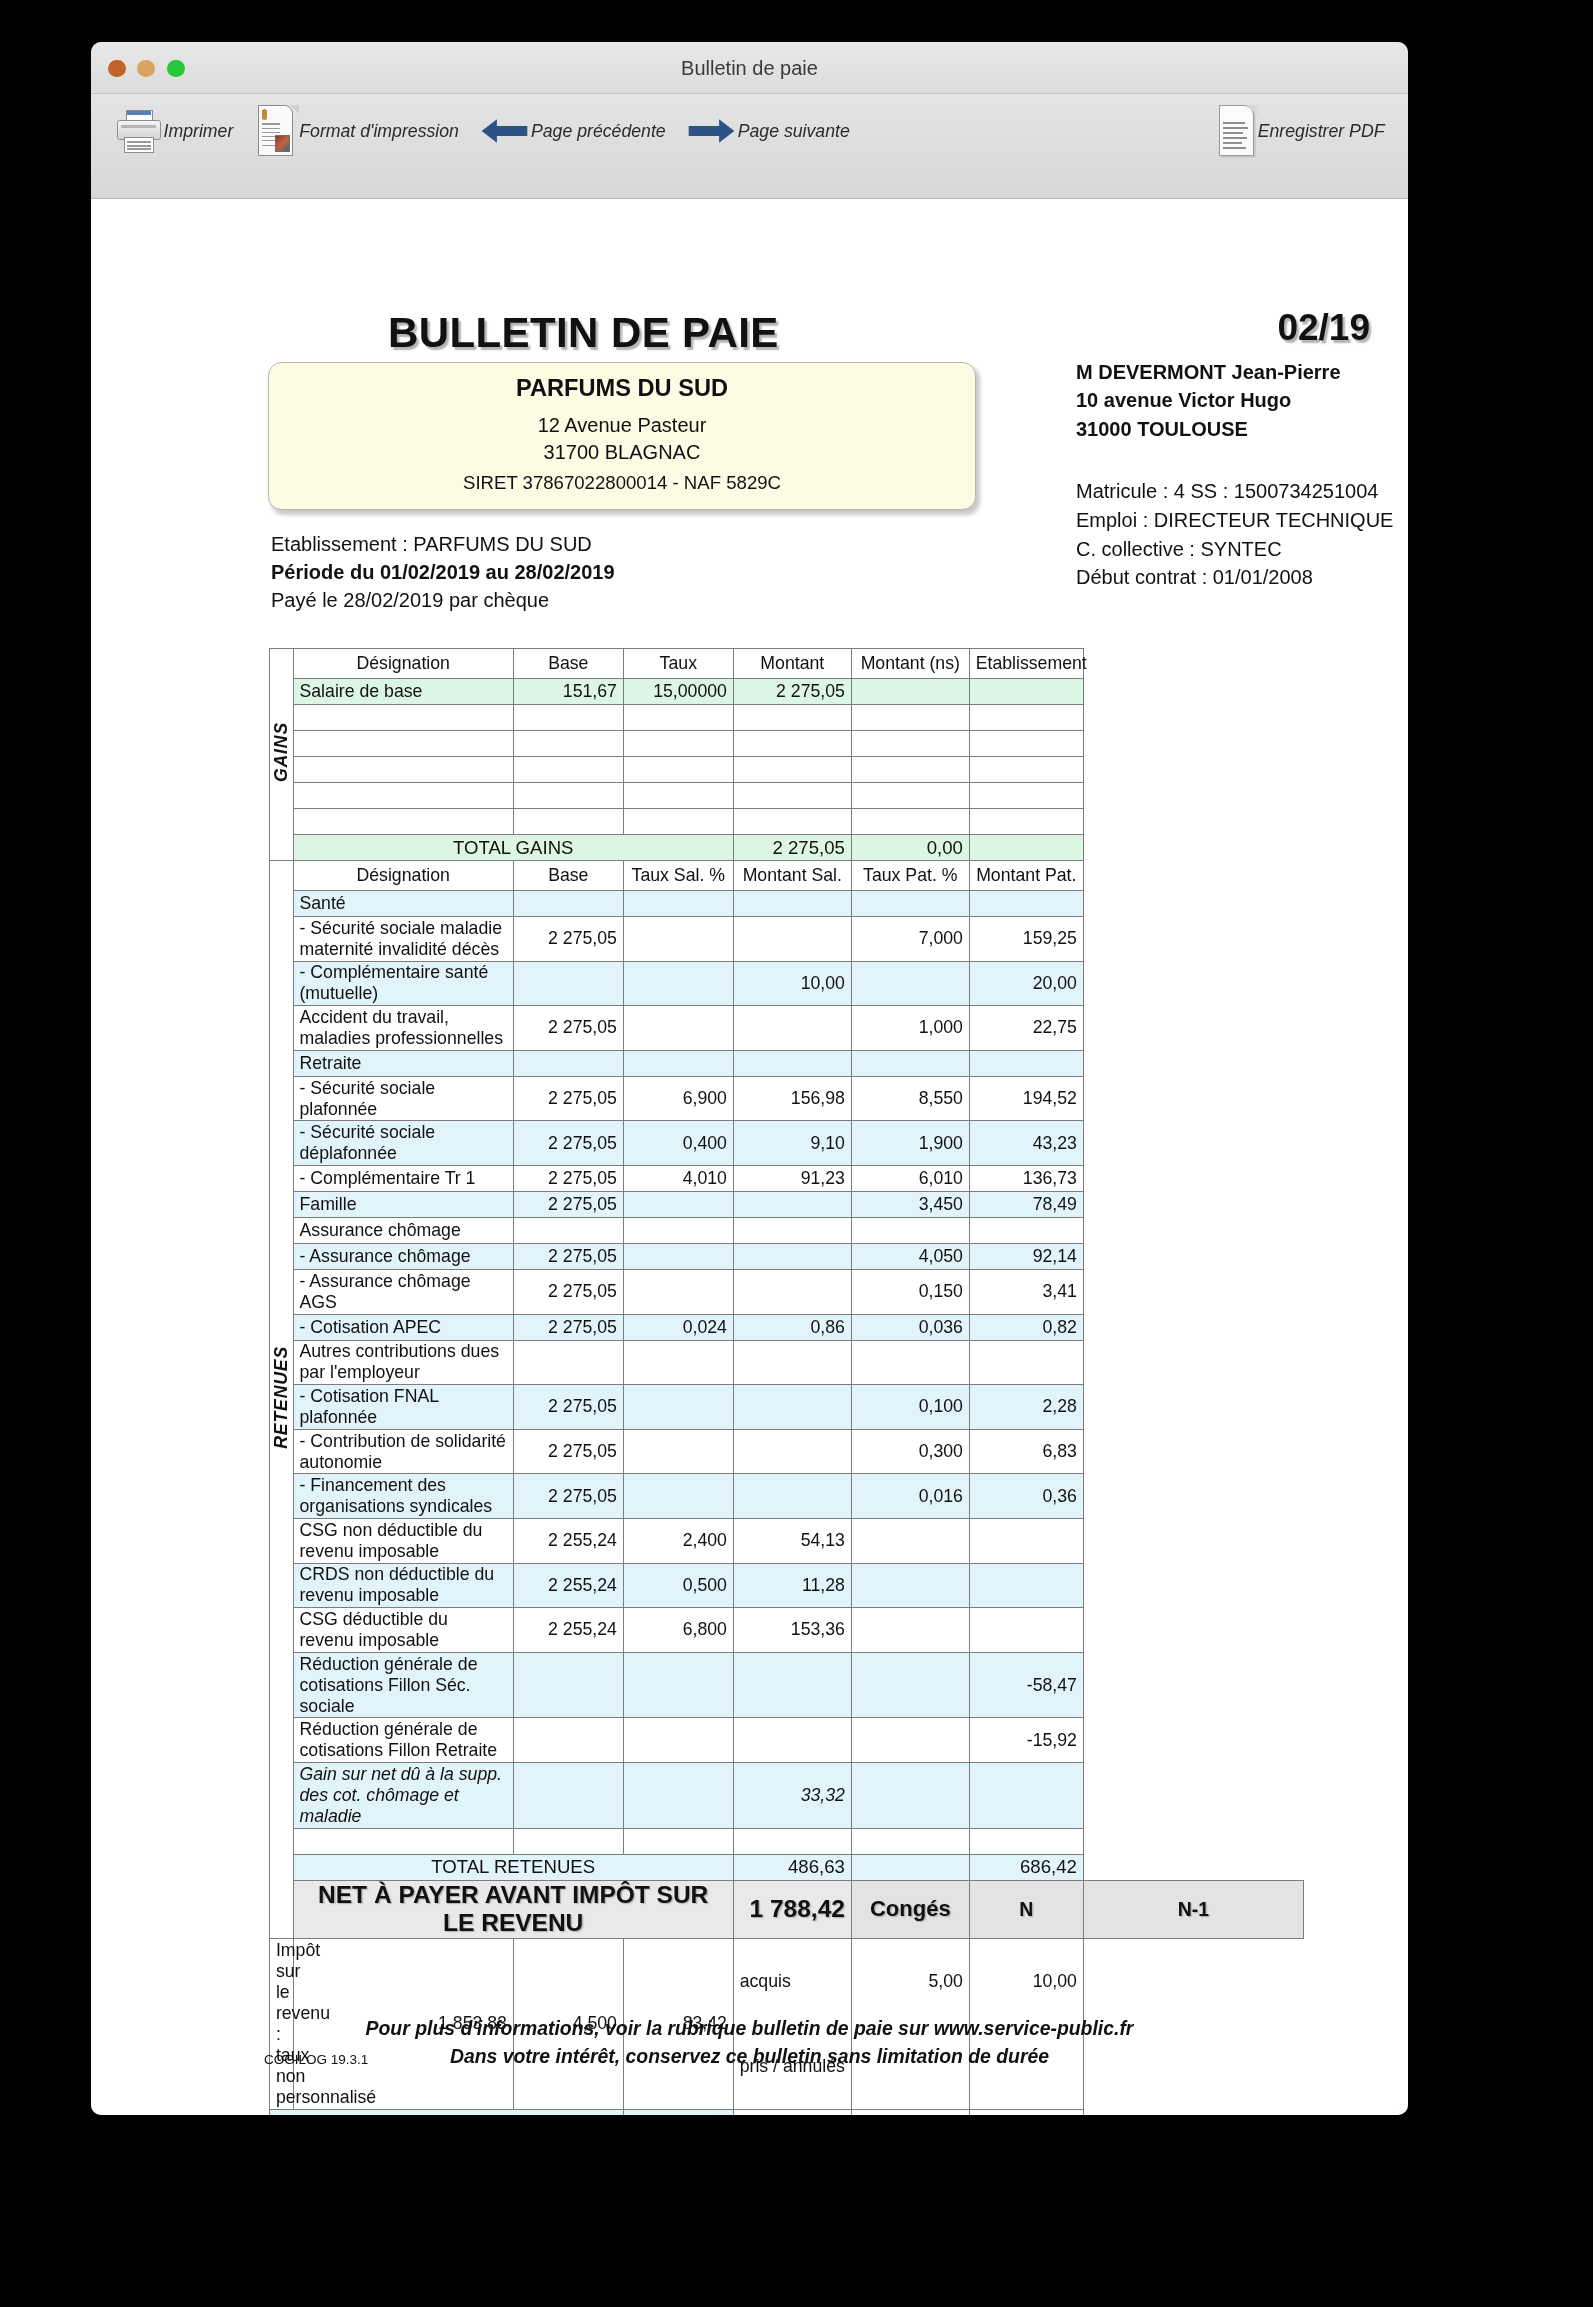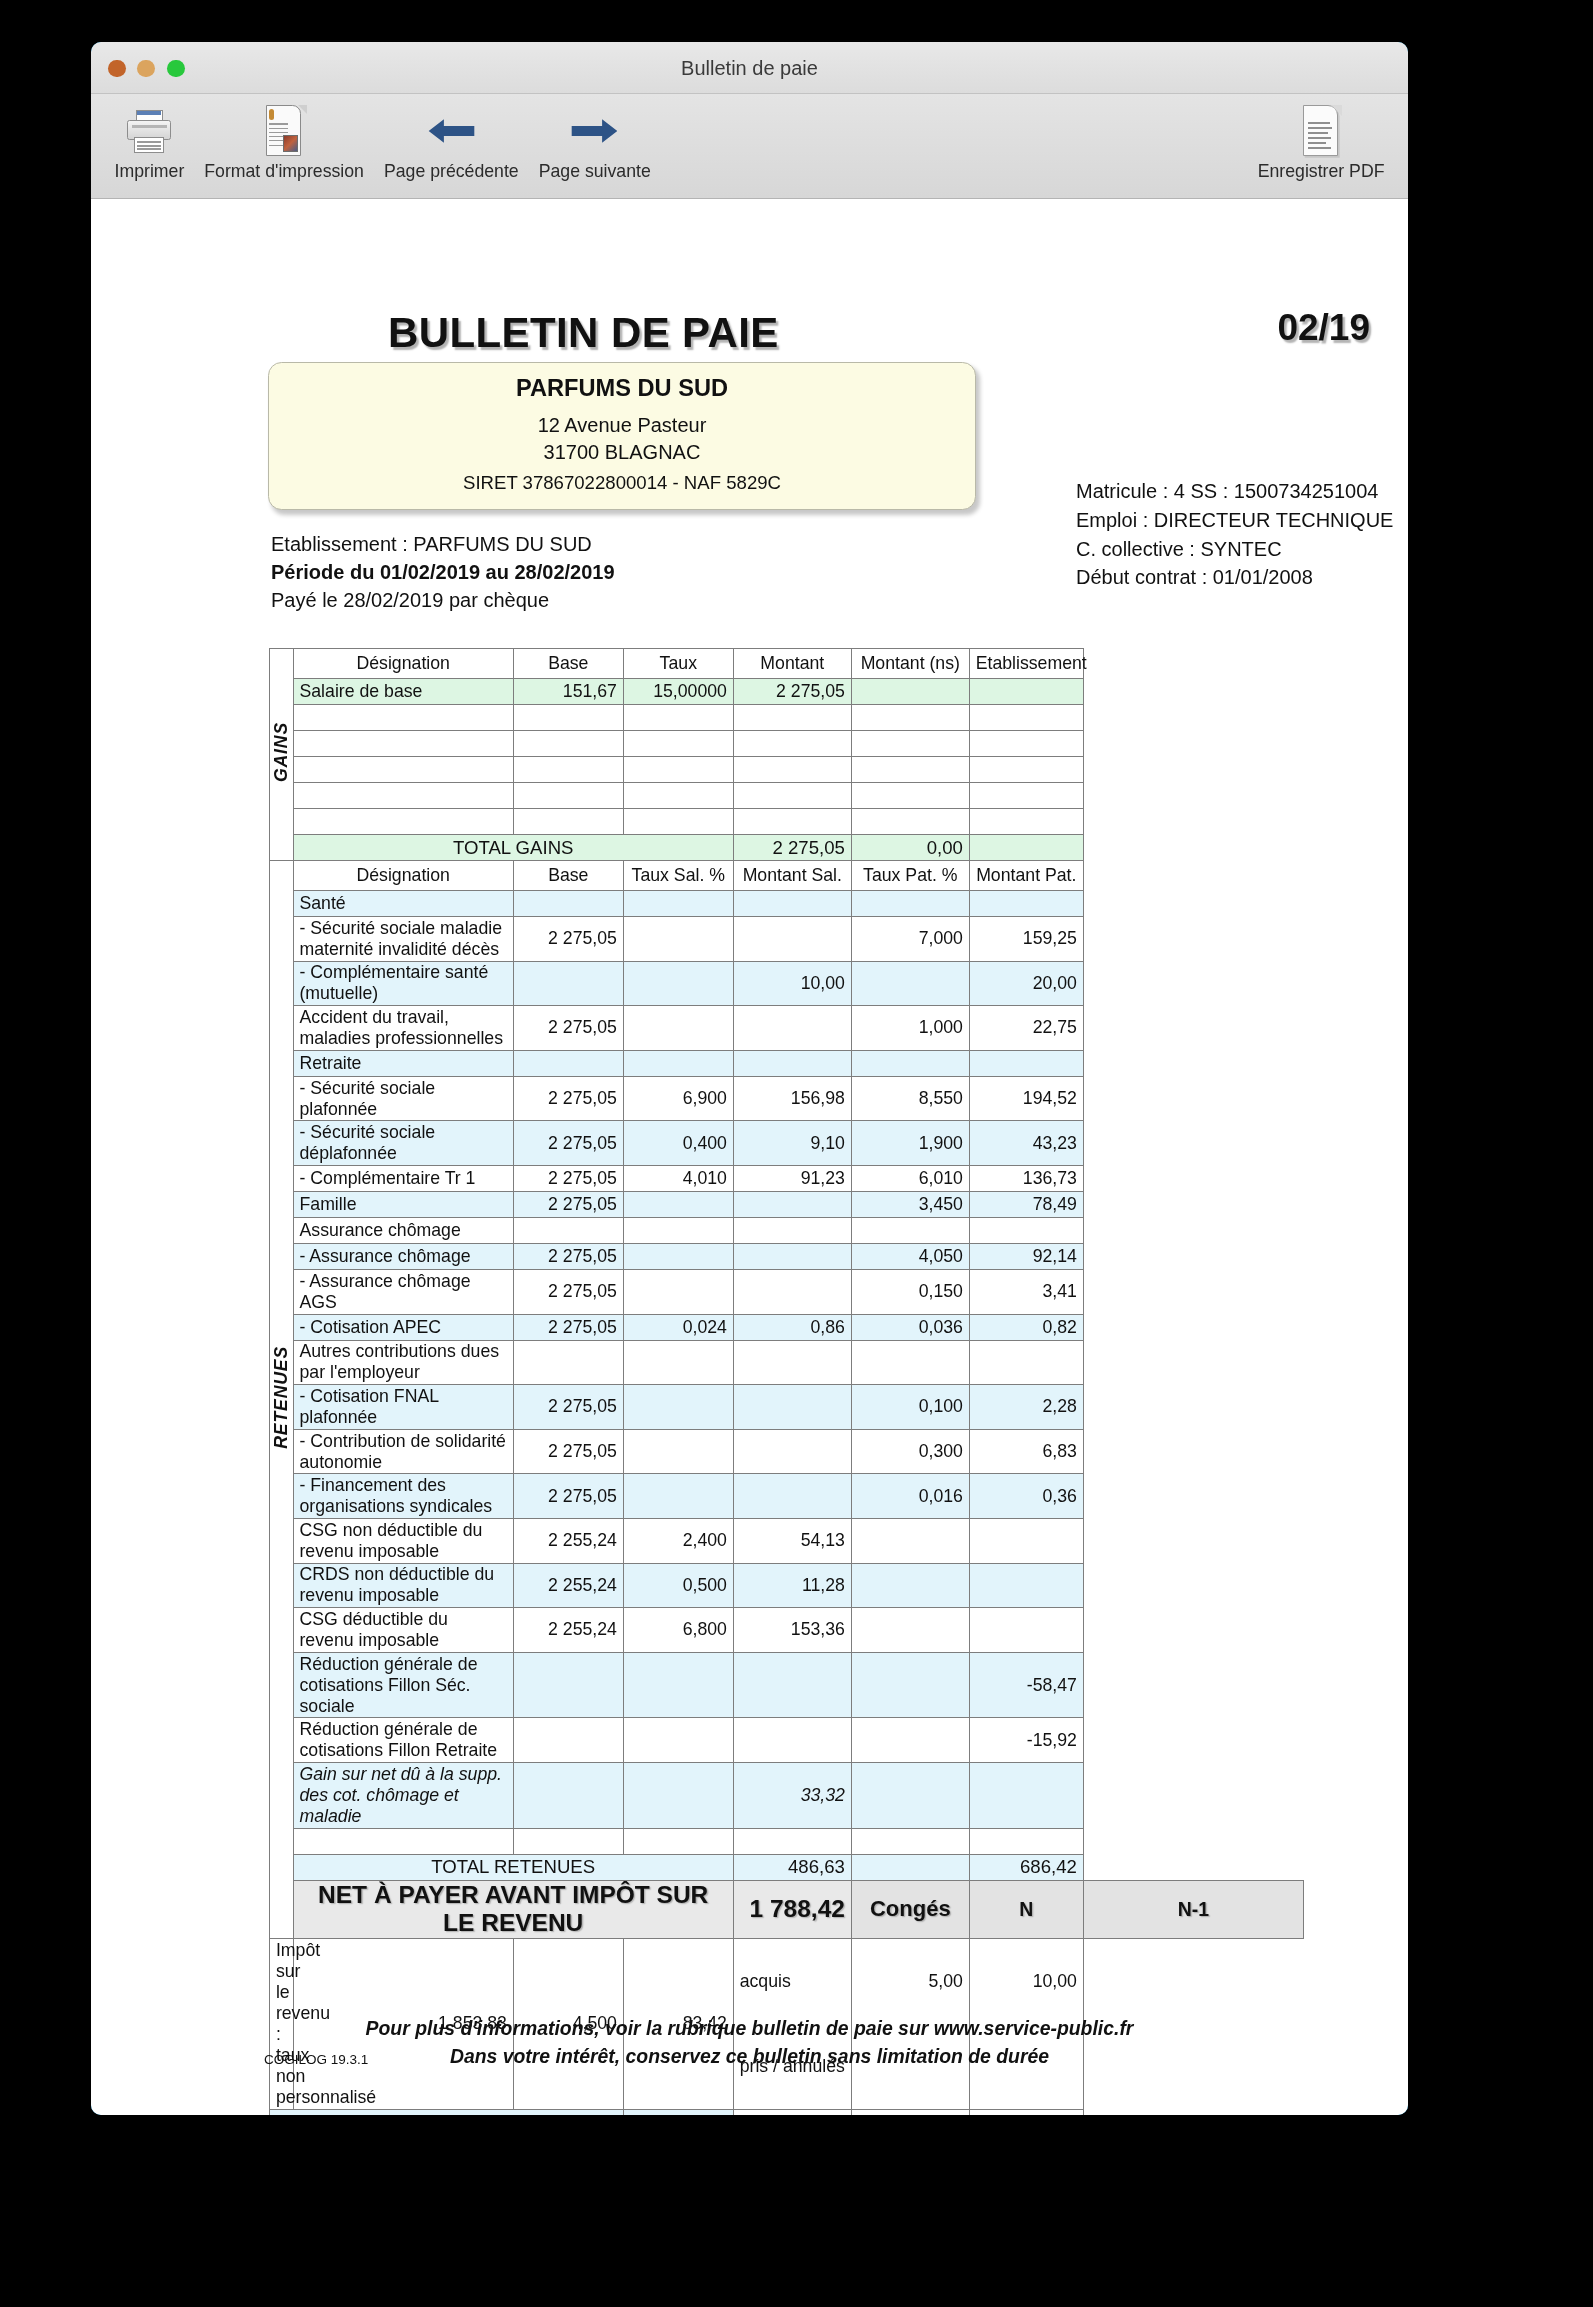--- a/index.html
+++ b/index.html
@@ -38,23 +38,23 @@
 
   
   #toolbar {
     position: relative;
     height: 105px;
     background: linear-gradient(to bottom, #e4e4e4 0%, #d7d7d7 100%);
     border-bottom: 0.8px solid #b4b4b4;
   }
   .tb-group { position: absolute; top: 8.4px; display: flex; align-items: flex-start; }
   .tb-item {
-    display: flex; flex-direction: column; align-items: center;
+    display: flex; flex-direction: row; align-items: center;
     justify-content: flex-start;
-    padding: 0 10px; cursor: default;
+    padding: 0 10px; cursor: default; font-style: italic;
   }
   .tb-ico { height: 57px; display: flex; align-items: center; justify-content: center; }
   .tb-lbl { font-size: 17.7px; color: #2b2b2b; margin-top: 1.7px; white-space: nowrap; }
 
   
   .ic-printer { position: relative; width: 49px; height: 49px; }
   .ic-printer .top { position:absolute; left:11px; top:3.4px; width:27px; height:10px;
         background:#fdfdfd; border:1.3px solid #8d8d8d; border-bottom:none; }
   .ic-printer .topbar { position:absolute; left:12.6px; top:5px; width:23.6px; height:3.4px;
         background:#5b7fb5; }
@@ -294,20 +294,25 @@
     <div id="doc-title">BULLETIN DE PAIE</div>
     <div id="period-badge">02/19</div>
 
     <div id="company-box">
       <div class="cname">PARFUMS DU SUD</div>
       <div class="cline">12 Avenue Pasteur</div>
       <div class="cline">31700 BLAGNAC</div>
       <div class="csiret">SIRET 37867022800014 - NAF 5829C</div>
     </div>
 
+    <div id="employee">
+      <div class="b">M DEVERMONT Jean-Pierre</div>
+      <div class="b">10 avenue Victor Hugo</div>
+      <div class="b">31000 TOULOUSE</div>
+    </div>
 
     <div id="emp-meta">
       <div>Matricule : 4  SS : 1500734251004</div>
       <div>Emploi : DIRECTEUR TECHNIQUE</div>
       <div>C. collective : SYNTEC</div>
       <div>Début contrat : 01/01/2008</div>
     </div>
 
     <div id="estab">
       <div>Etablissement : PARFUMS DU SUD</div>

